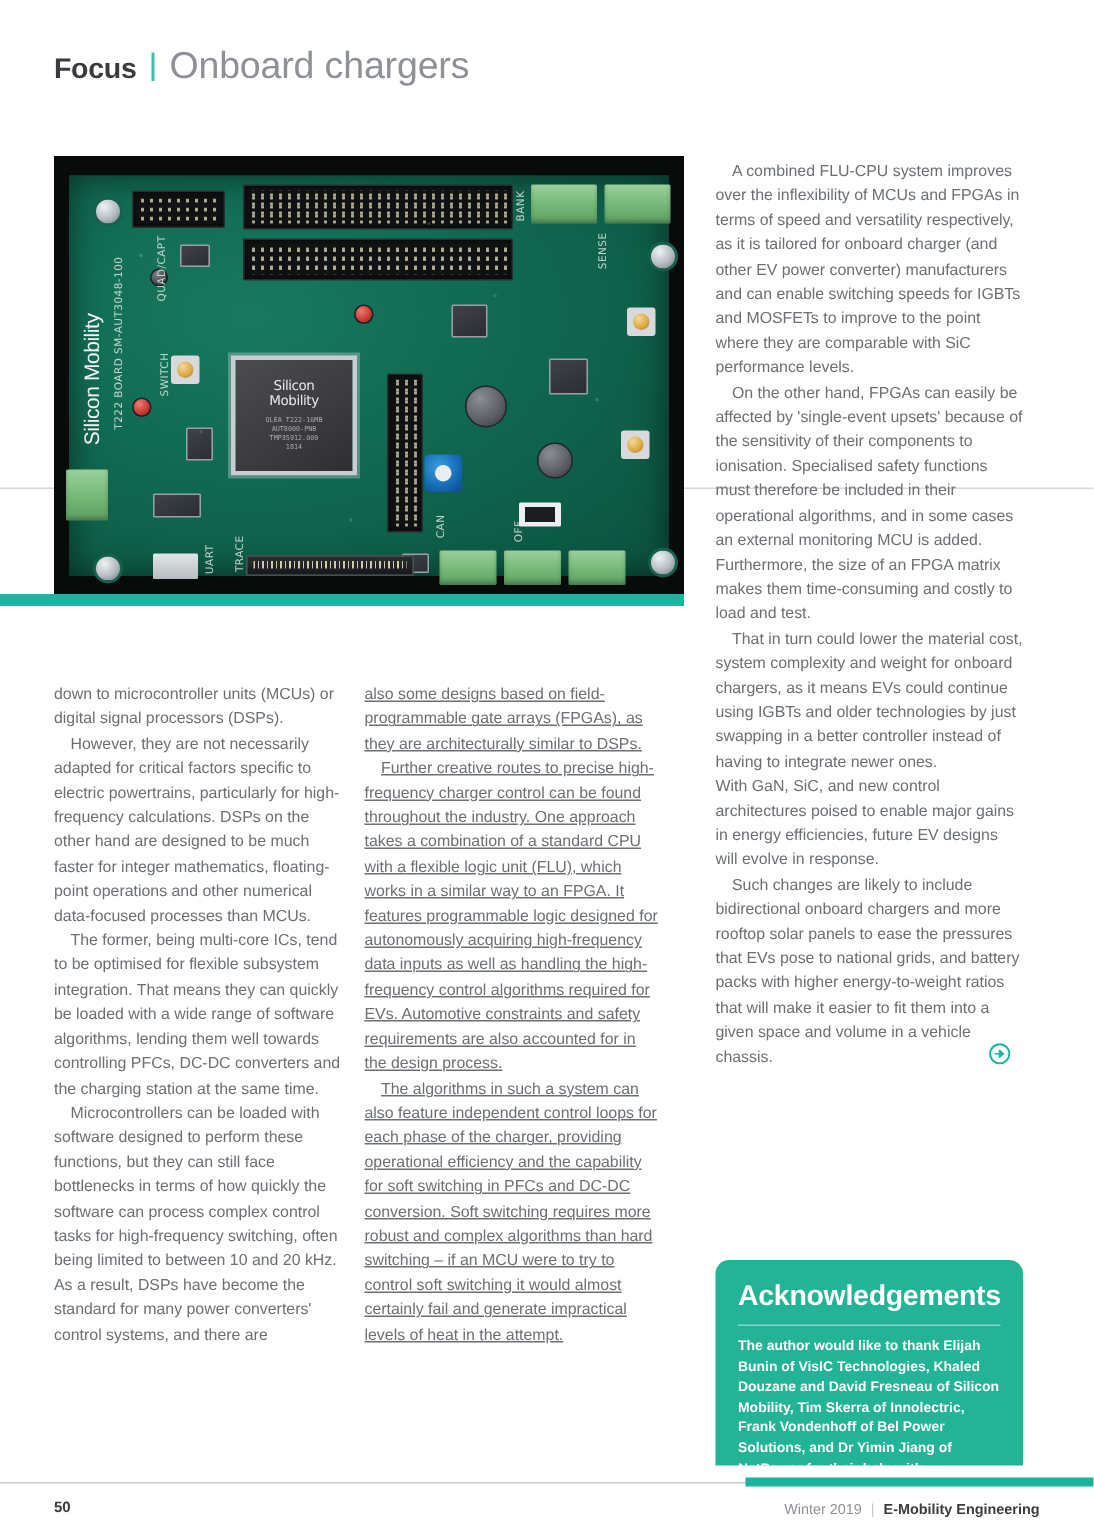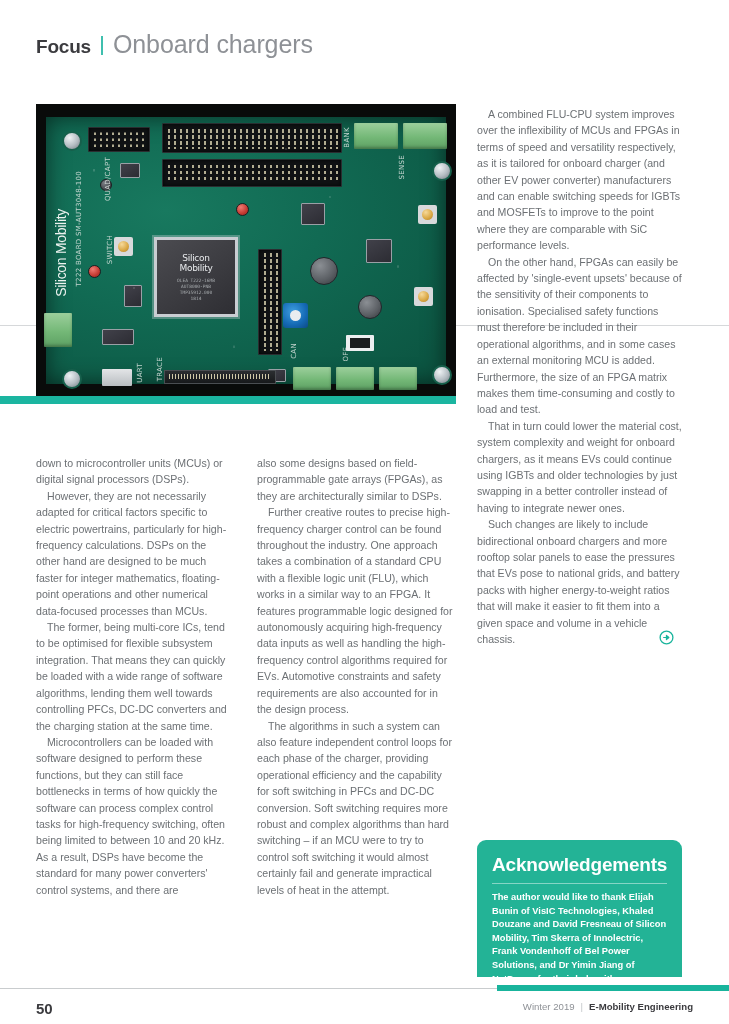--- a/index.html
+++ b/index.html
@@ -316,21 +316,21 @@
     color: #6c7074;
   }
   .col p {
     margin: 0;
     text-indent: 11px;
   }
   .col p.noindent {
     text-indent: 0;
   }
   #col1 { left: 36px;  width: 196px; }
-  #col2 { left: 257px; width: 196px; }
+  #col2 { left: 243px; width: 196px; text-decoration: underline; }
 
   #col3 {
     position: absolute;
     left: 477px;
     top: 106px;
     width: 205px;
     font-size: 10.6px;
     line-height: 16.4px;
     color: #6c7074;
   }
@@ -403,21 +403,21 @@
     left: 497px;
     top: 985px;
     width: 232px;
     height: 6px;
     background: #19b49c;
   }
   .footer-page {
     position: absolute;
     left: 36px;
     top: 1000px;
-    font-size: 15px;
+    font-size: 10px;
     font-weight: bold;
     color: #3b3b3f;
   }
   .footer-right {
     position: absolute;
     right: 36px;
     top: 1001px;
     font-size: 9.6px;
     color: #8e9196;
     display: flex;
@@ -531,20 +531,21 @@
   <div class="col" id="col2">
     <p class="noindent">also some designs based on field-programmable gate arrays (FPGAs), as they are architecturally similar to DSPs.</p>
     <p>Further creative routes to precise high-frequency charger control can be found throughout the industry. One approach takes a combination of a standard CPU with a flexible logic unit (FLU), which works in a similar way to an FPGA. It features programmable logic designed for autonomously acquiring high-frequency data inputs as well as handling the high-frequency control algorithms required for EVs. Automotive constraints and safety requirements are also accounted for in the design process.</p>
     <p>The algorithms in such a system can also feature independent control loops for each phase of the charger, providing operational efficiency and the capability for soft switching in PFCs and DC-DC conversion. Soft switching requires more robust and complex algorithms than hard switching – if an MCU were to try to control soft switching it would almost certainly fail and generate impractical levels of heat in the attempt.</p>
   </div>
 
   <div id="col3">
     <p>A combined FLU-CPU system improves over the inflexibility of MCUs and FPGAs in terms of speed and versatility respectively, as it is tailored for onboard charger (and other EV power converter) manufacturers and can enable switching speeds for IGBTs and MOSFETs to improve to the point where they are comparable with SiC performance levels.</p>
     <p>On the other hand, FPGAs can easily be affected by 'single-event upsets' because of the sensitivity of their components to ionisation. Specialised safety functions must therefore be included in their operational algorithms, and in some cases an external monitoring MCU is added. Furthermore, the size of an FPGA matrix makes them time-consuming and costly to load and test.</p>
     <p>That in turn could lower the material cost, system complexity and weight for onboard chargers, as it means EVs could continue using IGBTs and older technologies by just swapping in a better controller instead of having to integrate newer ones.</p>
+    <p class="noindent">With GaN, SiC, and new control architectures poised to enable major gains in energy efficiencies, future EV designs will evolve in response.</p>
     <p>Such changes are likely to include bidirectional onboard chargers and more rooftop solar panels to ease the pressures that EVs pose to national grids, and battery packs with higher energy-to-weight ratios that will make it easier to fit them into a given space and volume in a vehicle chassis.</p>
     <div class="endmark-wrap">
       <span class="endmark">
         <svg width="15" height="15" viewBox="0 0 15 15" aria-hidden="true">
           <circle cx="7.5" cy="7.5" r="6.4" fill="none" stroke="#19b49c" stroke-width="1.3"></circle>
           <path d="M4.2 7.5 H9.6 M7.4 5.3 L9.9 7.5 L7.4 9.7 Z" fill="#19b49c" stroke="#19b49c" stroke-width="1.1" stroke-linejoin="round"></path>
         </svg>
       </span>
     </div>
   </div>

